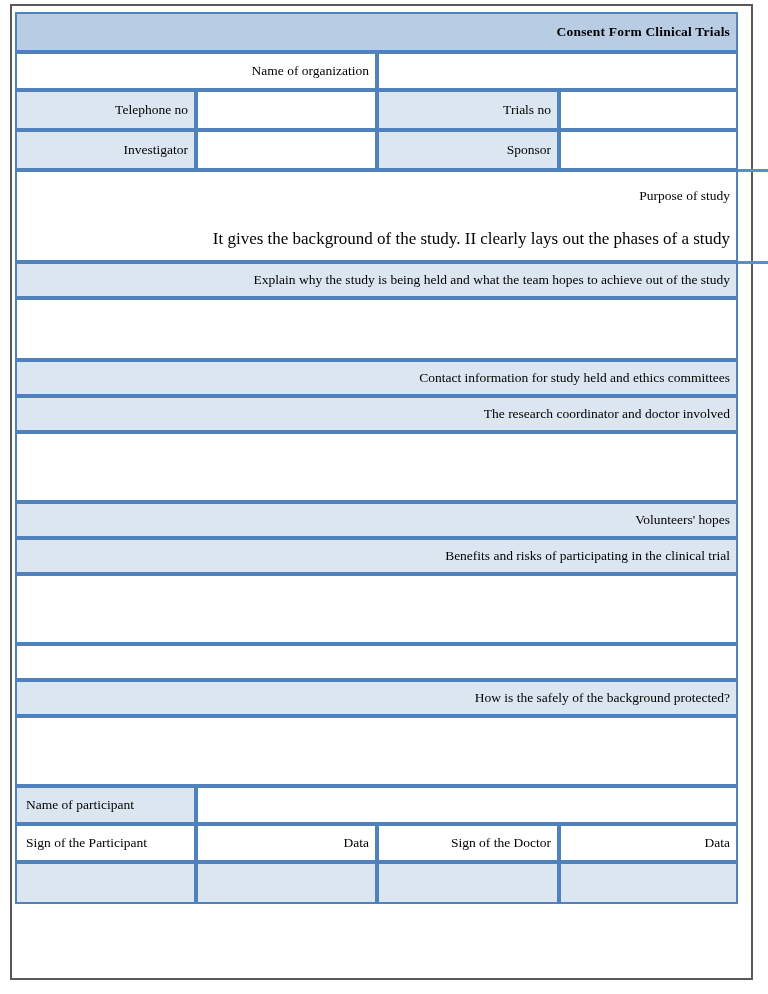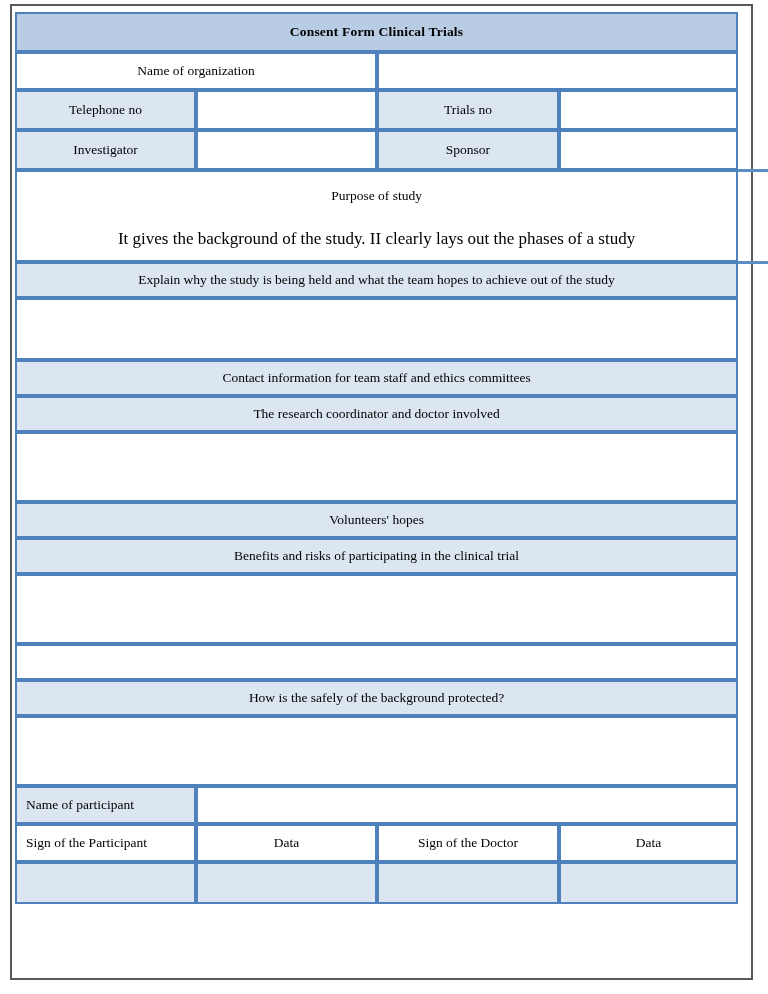--- a/index.html
+++ b/index.html
@@ -54,21 +54,21 @@
     top: 12px;
     width: 723px;
     border-collapse: separate;
     border-spacing: 0;
     table-layout: fixed;
   }
   #form-table td {
     border: 2px solid #4f81bd;
     padding: 0 6px;
     vertical-align: middle;
-    text-align: center;
+    text-align: right;
     font-size: 13.5px;
     line-height: 1.35;
     background: #ffffff;
     box-sizing: border-box;
     word-wrap: break-word;
   }
 
   
   .fill-dark  { background: #b8cce4 !important; }
   .fill-light { background: #dce6f1 !important; }
@@ -146,21 +146,21 @@
       </tr>
 
       <tr>
         <td colspan="4" class="fill-light h-band">Explain why the study is being held and what the team hopes to achieve out of the study</td>
       </tr>
       <tr>
         <td colspan="4" class="fill-white h-blank-l"></td>
       </tr>
 
       <tr>
-        <td colspan="4" class="fill-light h-band">Contact information for team staff and ethics committees</td>
+        <td colspan="4" class="fill-light h-band">Contact information for study held and ethics committees</td>
       </tr>
 
       <tr>
         <td colspan="4" class="fill-light h-band">The research coordinator and doctor involved</td>
       </tr>
       <tr>
         <td colspan="4" class="fill-white h-blank-xl"></td>
       </tr>
 
       <tr>

